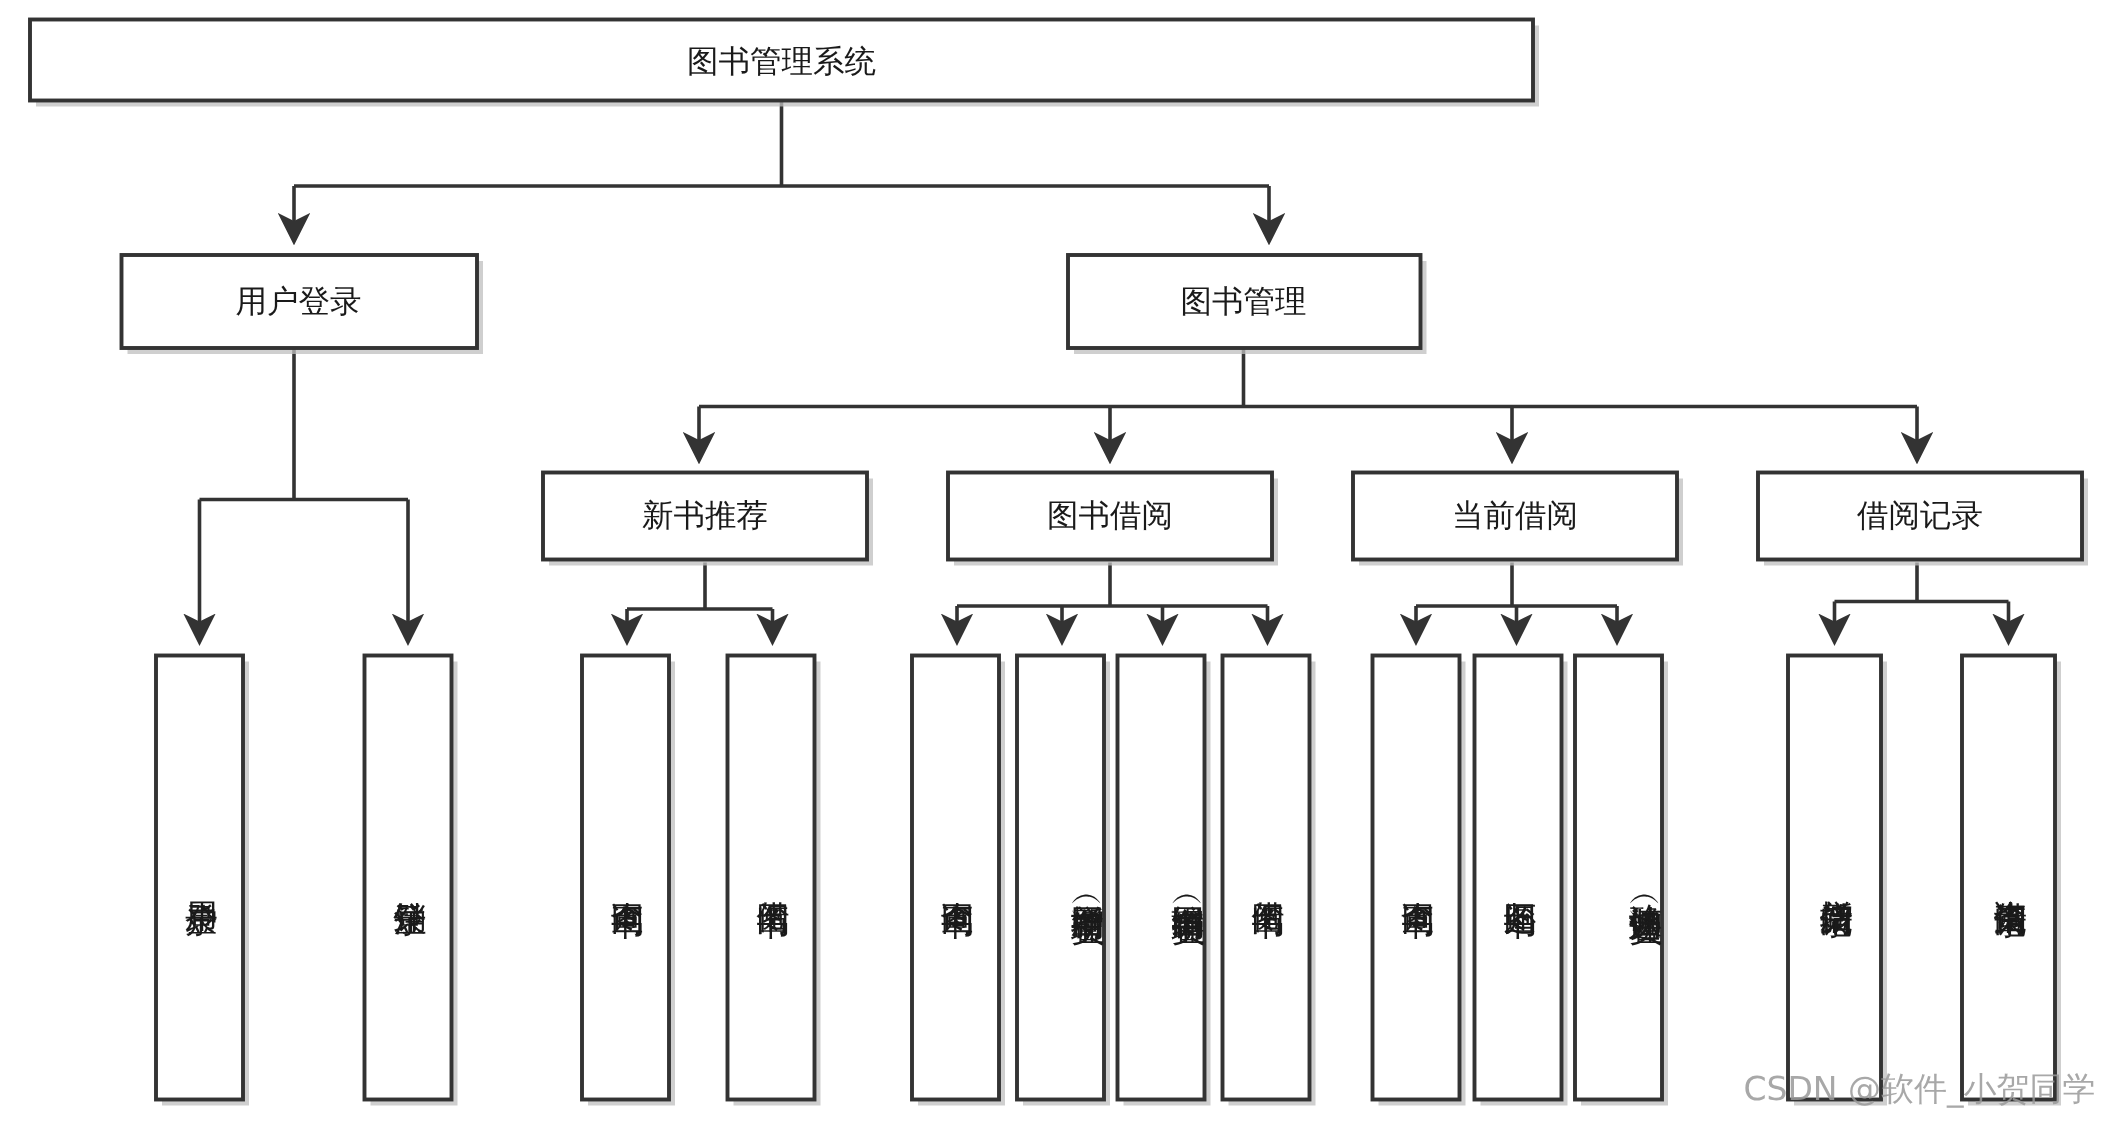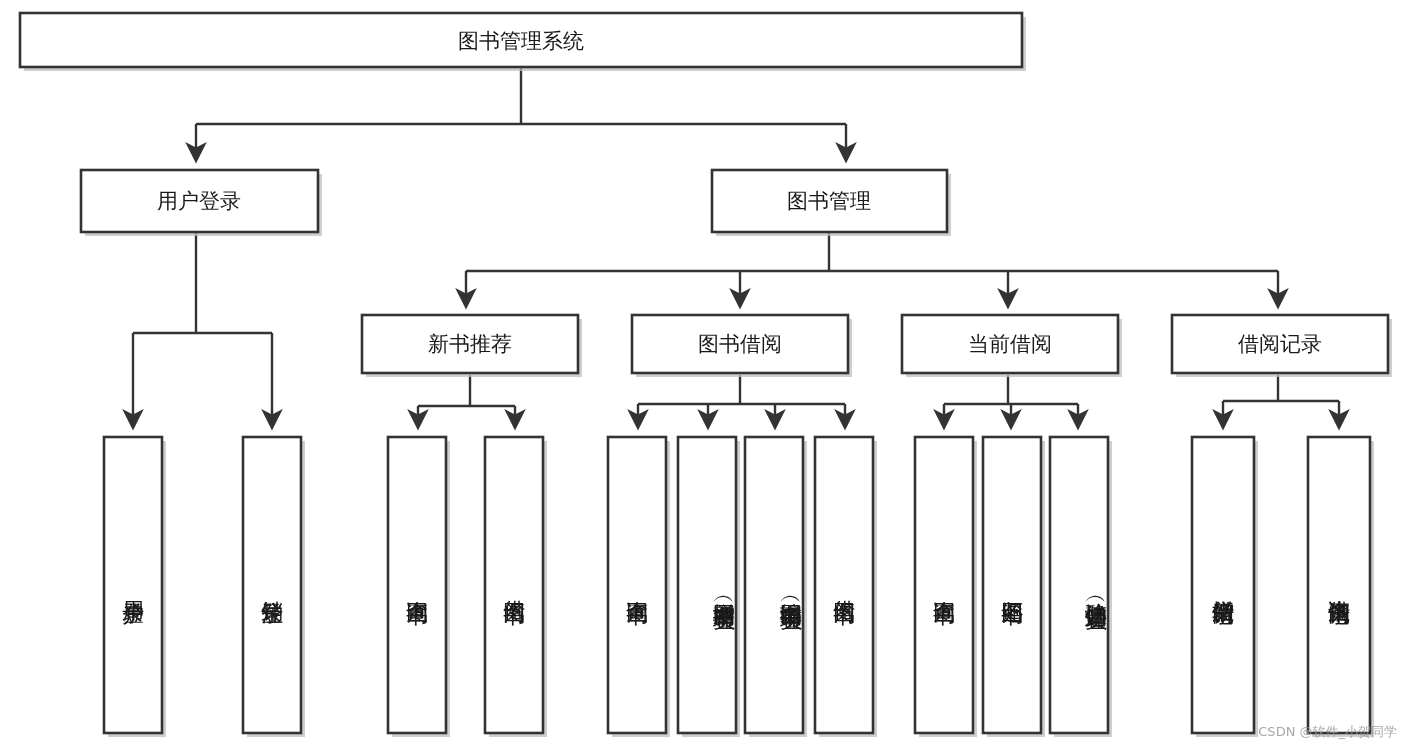--- a/index.html
+++ b/index.html
@@ -61,21 +61,21 @@
     letter-spacing: 1px;
     text-align: center;
     white-space: nowrap;
     pointer-events: none;
   }
   .watermark {
     position: absolute;
     right: 8px;
     bottom: 6px;
     font-family: "DejaVu Sans", "Liberation Sans", sans-serif;
-    font-size: 13px;
+    font-size: 22px;
     color: #9a9a9a;
     opacity: 0.85;
     white-space: nowrap;
   }
 </style>
 </head>
 <body>
 
 <div id="diagram-root">
 

